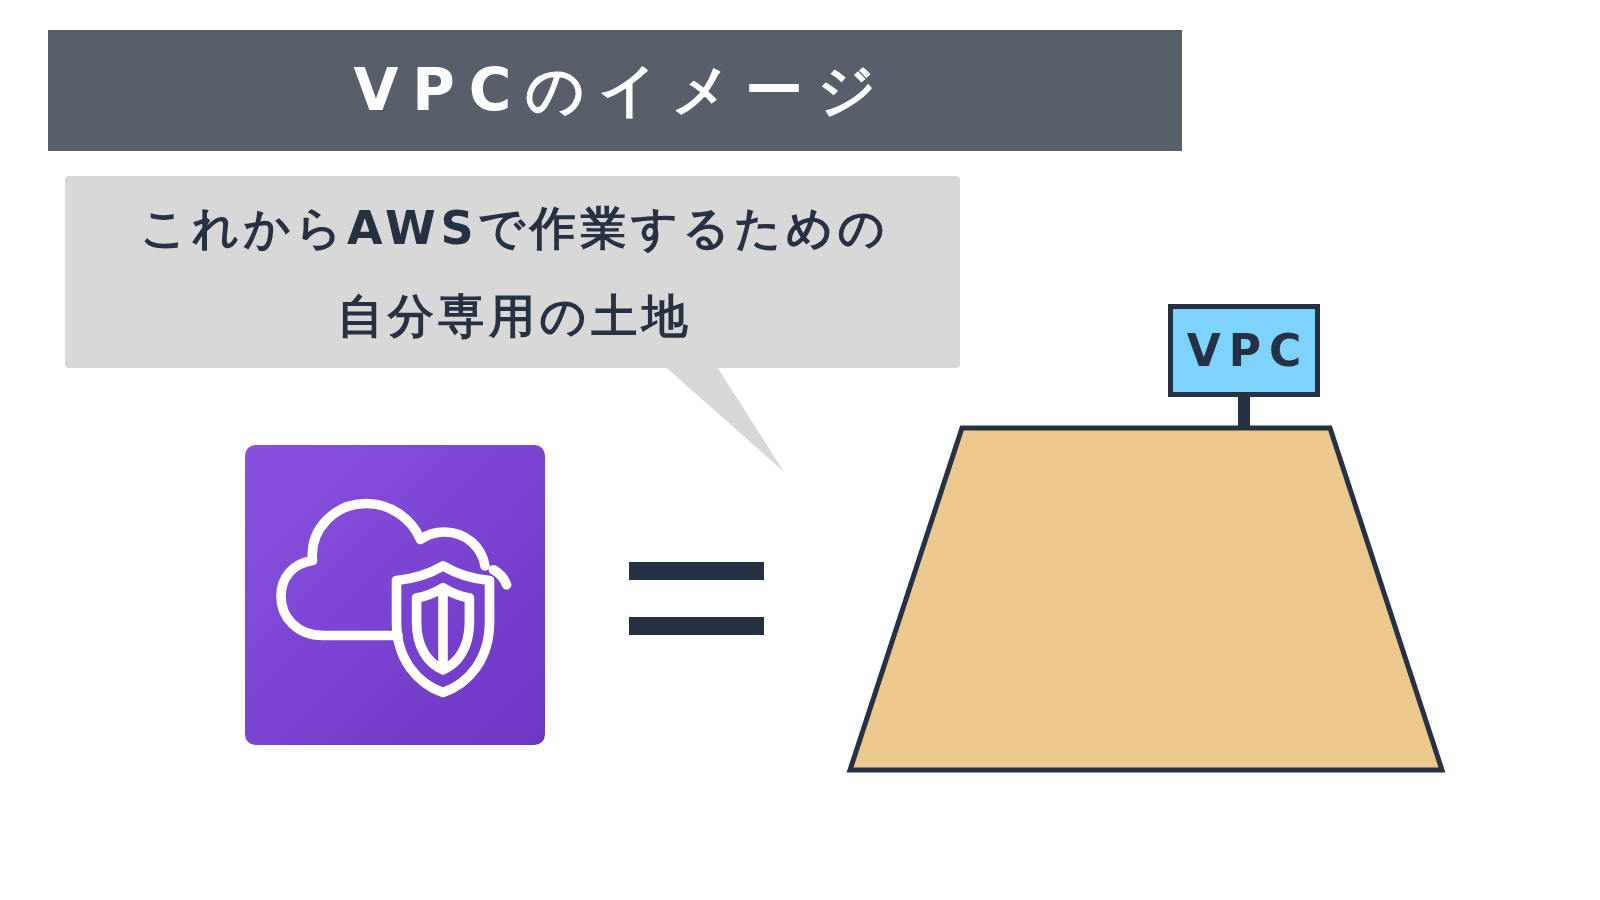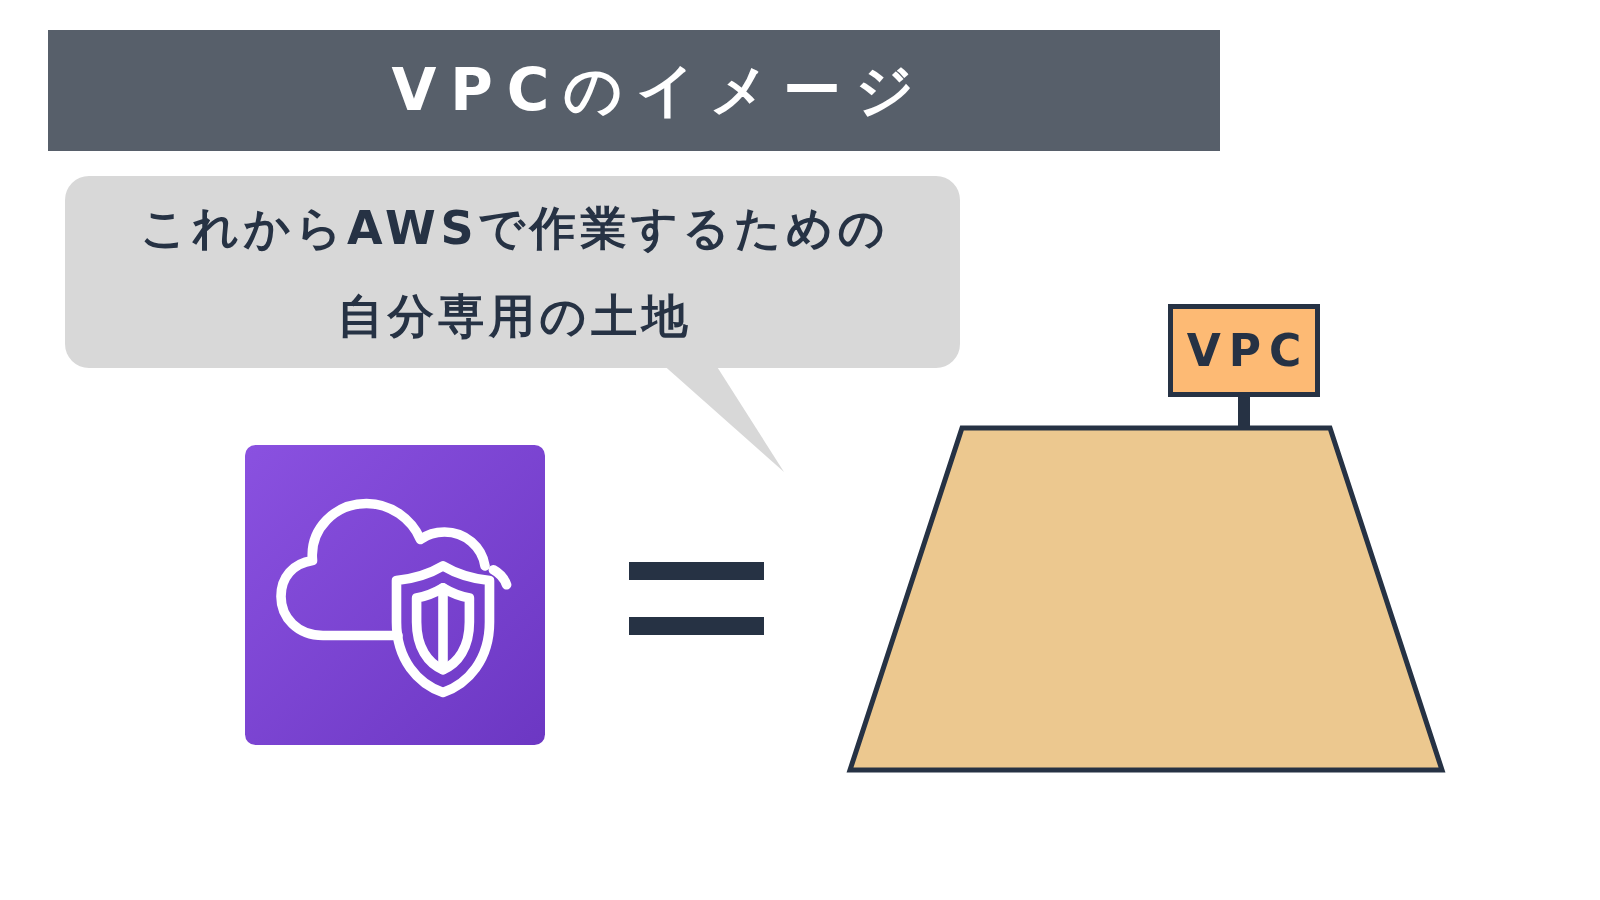--- a/index.html
+++ b/index.html
@@ -3,49 +3,49 @@
 <meta charset="utf-8">
 <style>
   html,body{margin:0;padding:0;background:#ffffff;}
   .canvas{
     position:relative;width:1600px;height:900px;background:#ffffff;overflow:hidden;
     font-family:"DejaVu Sans","Liberation Sans",sans-serif;
   }
   
   .banner{
     position:absolute;left:48px;top:30px;width:1134px;height:121px;
-    background:#575f6a;display:flex;align-items:center;justify-content:center;padding-left:38px;
+    background:#575f6a;display:flex;align-items:center;justify-content:center;
   }
   .banner-text{
     color:#ffffff;font-size:58px;font-weight:700;letter-spacing:0.24em;text-indent:0.24em;
     white-space:nowrap;
   }
   
   .bubble{
     position:absolute;left:65px;top:176px;width:895px;height:192px;
-    background:#d8d8d8;border-radius:24px;
+    background:#d8d8d8;border-radius:4px;
     display:flex;flex-direction:column;align-items:center;justify-content:center;
   }
   .bubble-line{
     color:#263244;font-size:46px;font-weight:700;letter-spacing:0.10em;text-indent:0.10em;
     line-height:88px;white-space:nowrap;
   }
   
   .vector-layer{position:absolute;left:0;top:0;width:1600px;height:900px;}
   
   .vpc-icon{position:absolute;left:245px;top:445px;width:300px;height:300px;}
   
   .equals{position:absolute;left:629px;top:562px;width:135px;height:73px;}
   .equals .bar{position:absolute;left:0;width:135px;height:18px;background:#263244;}
   .equals .bar.top{top:0;}
   .equals .bar.bottom{top:55px;}
   
   .land-sign{
     position:absolute;left:1168px;top:304px;width:152px;height:93px;
-    background:#fdba74;border:5px solid #263244;box-sizing:border-box;
+    background:#7dd3fc;border:5px solid #263244;box-sizing:border-box;
     display:flex;align-items:center;justify-content:center;
   }
   .land-sign-text{
     color:#263244;font-size:44px;font-weight:700;letter-spacing:0.18em;text-indent:0.18em;
     white-space:nowrap;
   }
   
   .watermark{
     position:absolute;right:14px;top:810px;
     color:#dcdcdc;font-size:44px;font-weight:500;letter-spacing:0.16em;white-space:nowrap;

